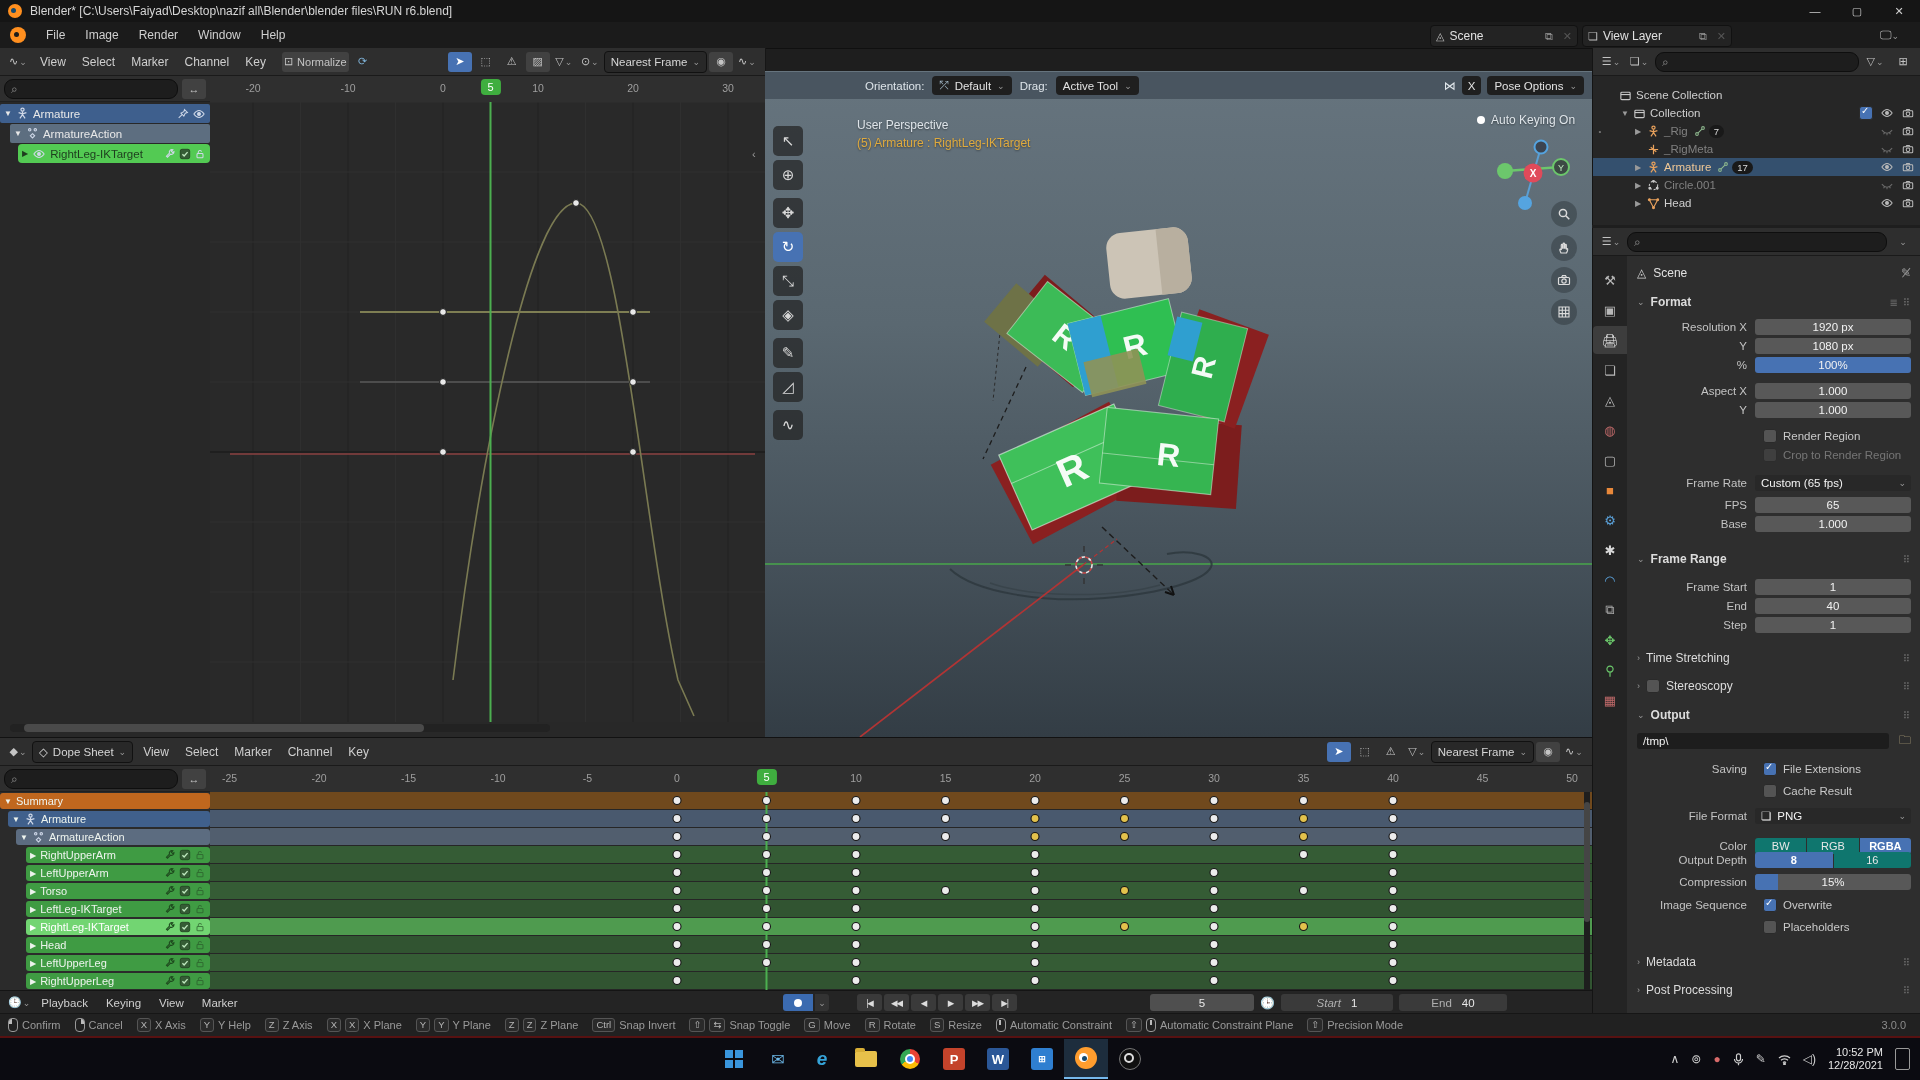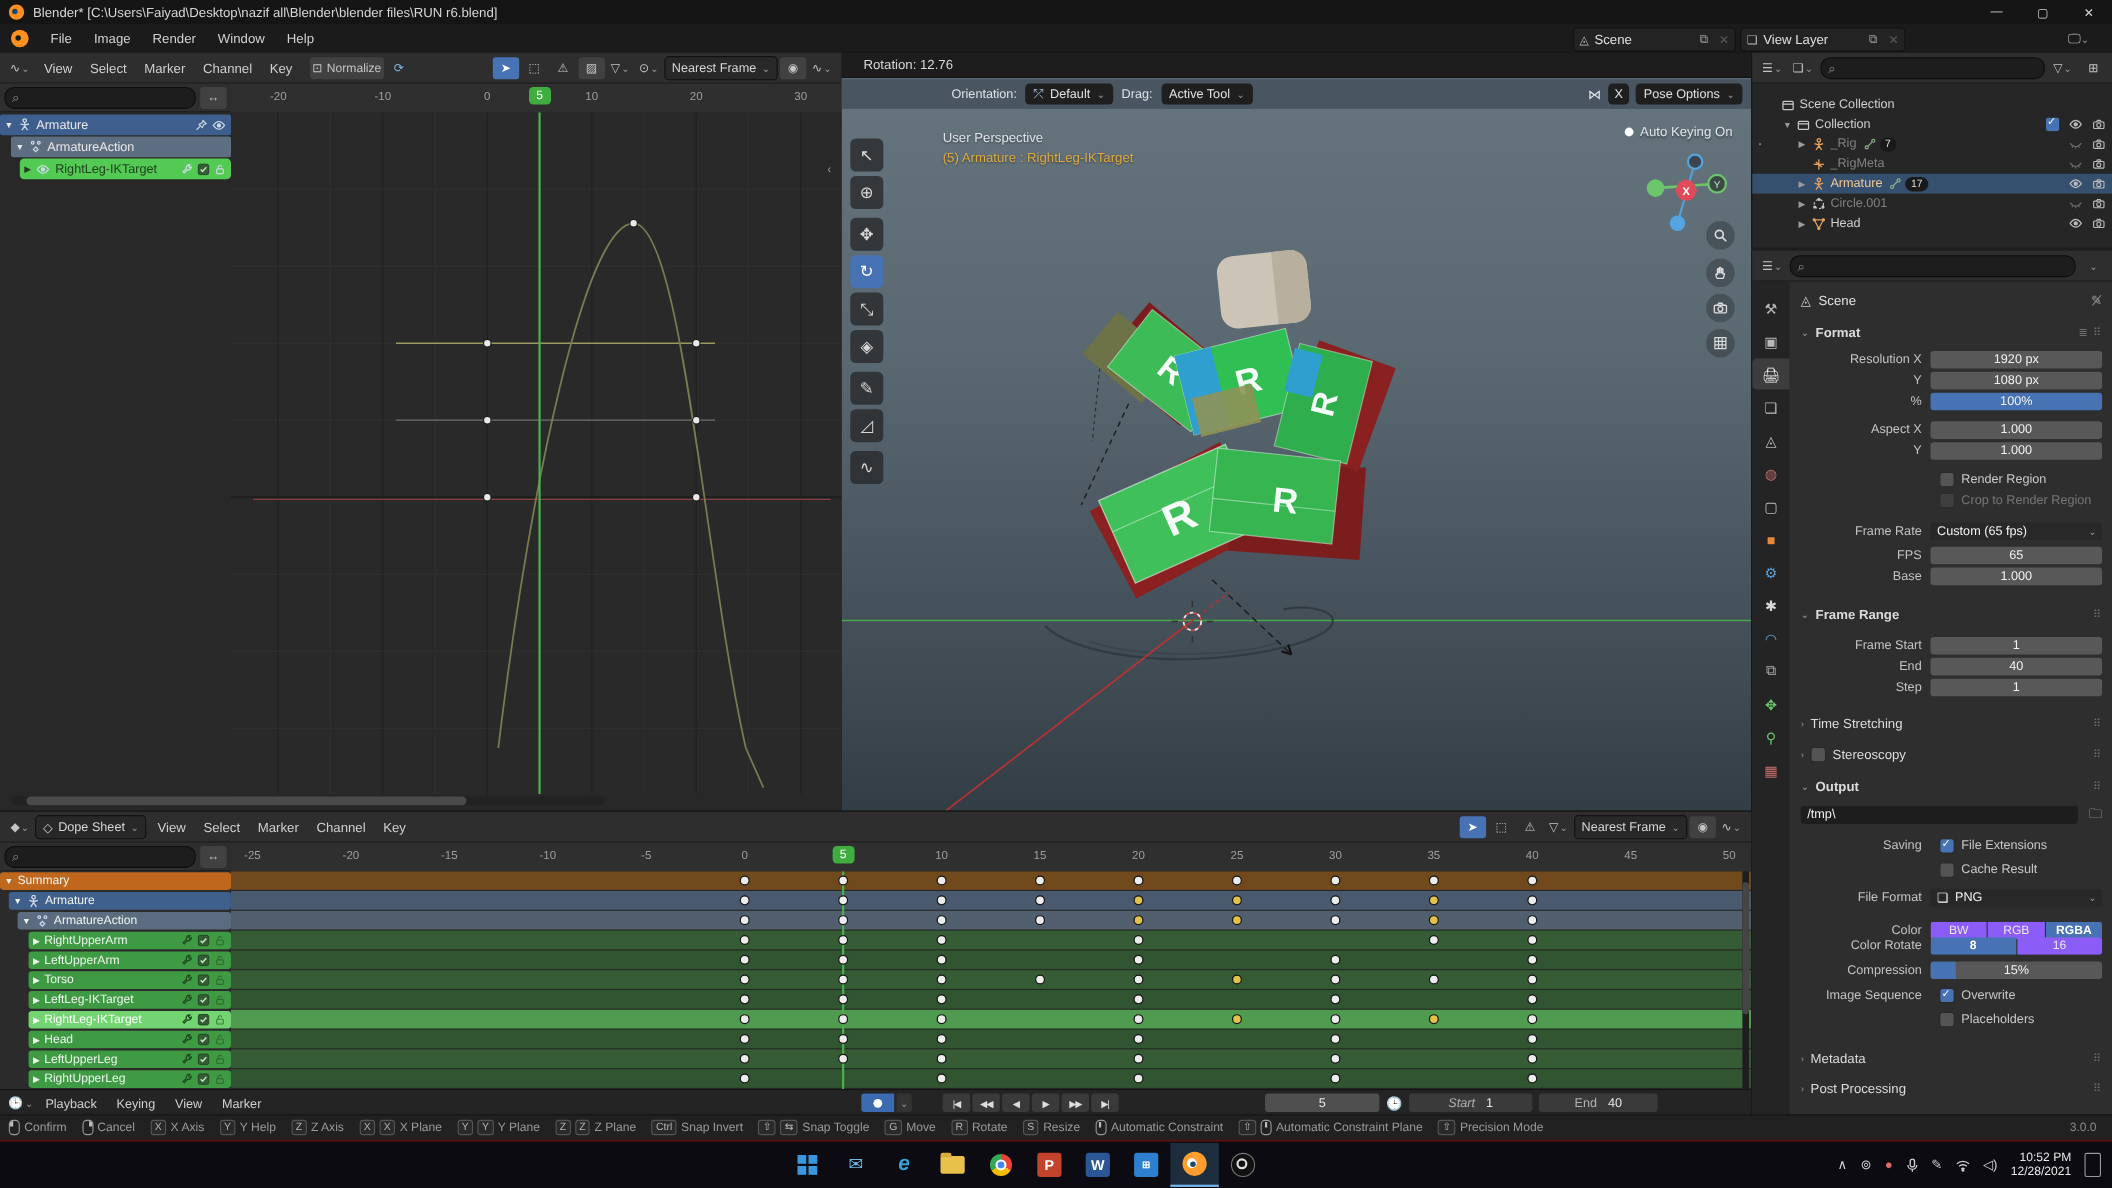--- a/index.html
+++ b/index.html
@@ -82,21 +82,21 @@
   .pfield.blue{background:#4772b3;}
   .pfield.dd{background:#282828;justify-content:flex-start;padding-left:6px;}
   .pfield.dd .chev{margin-left:auto;margin-right:5px;}
   .phead{position:absolute;left:0;width:100%;height:20px;display:flex;align-items:center;color:#dcdcdc;font-size:12px;gap:6px;padding-left:10px;box-sizing:border-box;}
   .phead .grip{margin-left:auto;margin-right:10px;color:#6f6f6f;font-size:10px;letter-spacing:1px;}
   .pcheckrow{position:absolute;left:136px;display:flex;align-items:center;gap:6px;height:18px;color:#c9c9c9;font-size:11.5px;}
   .cb{width:12px;height:12px;border-radius:3px;background:#545454;border:1px solid #2a2a2a;flex:none;position:relative;}
   .cb.on{background:#4772b3;}
   .cb.on:after{content:"✓";position:absolute;left:1px;top:-2px;color:#fff;font-size:10px;}
   .seg{flex:1;margin-right:10px;display:flex;height:16px;border-radius:3px;overflow:hidden;gap:1px;}
-  .seg span{flex:1;background:#8b5cf6;display:flex;align-items:center;justify-content:center;color:#e8e8e8;font-size:11px;}
+  .seg span{flex:1;background:#0f766e;display:flex;align-items:center;justify-content:center;color:#e8e8e8;font-size:11px;}
   .seg span.on{background:#4772b3;color:#fff;font-weight:bold;}
   
   #timeline{left:0;top:990px;width:1592px;height:23px;background:#242424;border-top:1px solid #141414;display:flex;align-items:center;}
   .tl-menu{padding:3px 9px;color:#cfcfcf;font-size:11.5px;}
   .transport{display:flex;gap:2px;align-items:center;}
   .tbtn{width:25px;height:17px;background:#3a3a3a;border-radius:3px;display:flex;align-items:center;justify-content:center;color:#ddd;font-size:8.5px;letter-spacing:-1px;}
   .tpill{height:17px;background:#3a3a3a;border-radius:3px;display:flex;align-items:center;justify-content:center;color:#e8e8e8;font-size:11.5px;padding:0 8px;}
   
   #statusbar{left:0;top:1013px;width:1920px;height:23px;background:#212121;border-top:1px solid #161616;display:flex;align-items:center;gap:14px;padding-left:8px;box-sizing:border-box;color:#9a9a9a;font-size:11px;}
   .sitem{display:flex;align-items:center;gap:4px;white-space:nowrap;}
@@ -299,23 +299,20 @@
         <circle cx="366" cy="101" r="3.4" fill="#e8e8e8" stroke="#141414" stroke-width="1"></circle>
         <line x1="280.5" y1="0" x2="280.5" y2="620" stroke="#4caf50" stroke-width="2"></line>
       </svg>
     <div class="abs" style="left:10px;top:676px;width:540px;height:8px;background:#222;border-radius:4px;">
       <div style="position:absolute;left:14px;top:0;width:400px;height:8px;background:#4a4a4a;border-radius:4px;"></div>
     </div>
     <div class="abs" style="left:752px;top:100px;color:#9a9a9a;font-size:11px;">‹</div>
   </div>
 
   <div id="viewport" class="abs">
-    <div id="vp-status">
-        <span>Rotation: 12.76</span>
-      </div>
     <div id="vp-scene">
       <svg width="827" height="666" viewBox="0 0 827 666">
 
         <line x1="0" y1="493" x2="827" y2="493" stroke="#49b649" stroke-width="1.4" opacity="0.85"></line>
 
         <path d="M185 498c25 24 95 34 155 29s100-18 106-31c5-11-20-18-44-13" fill="none" stroke="#2e383e" stroke-width="2" opacity="0.85"></path>
         <path d="M225 512c40 14 120 16 170 2" fill="none" stroke="#39444b" stroke-width="1.4"></path>
 
         <path d="M95 666 L318 494" stroke="#b23434" stroke-width="1.6"></path>
         <path d="M318 494 L352 468" stroke="#b23434" stroke-width="1.2" stroke-dasharray="4 3"></path>
@@ -838,21 +835,21 @@
         </div>
       <div class="prow" style="top:581px;">
           <span class="plab">Color</span>
         <span class="seg">
           <span>BW</span>
           <span>RGB</span>
           <span class="on">RGBA</span>
         </span>
         </div>
       <div class="prow" style="top:595px;">
-          <span class="plab">Color Rotate</span>
+          <span class="plab">Output Depth</span>
         <span class="seg">
           <span class="on">8</span>
           <span>16</span>
         </span>
         </div>
       <div class="prow" style="top:617px;">
           <span class="plab">Compression</span>
         <span class="pfield">
             <span style="position:absolute;left:0;top:0;bottom:0;width:15%;background:#4772b3;"></span>
             <span style="position:relative;">15%</span>

